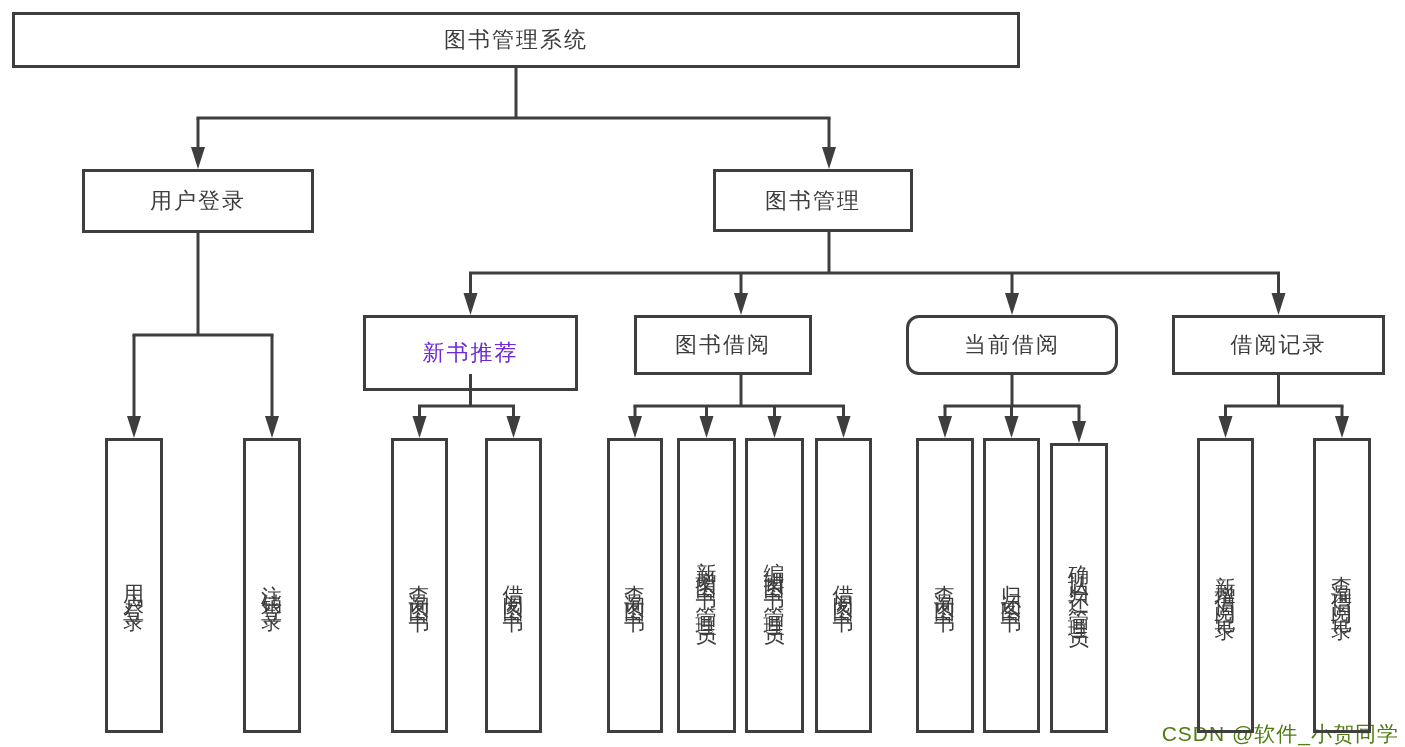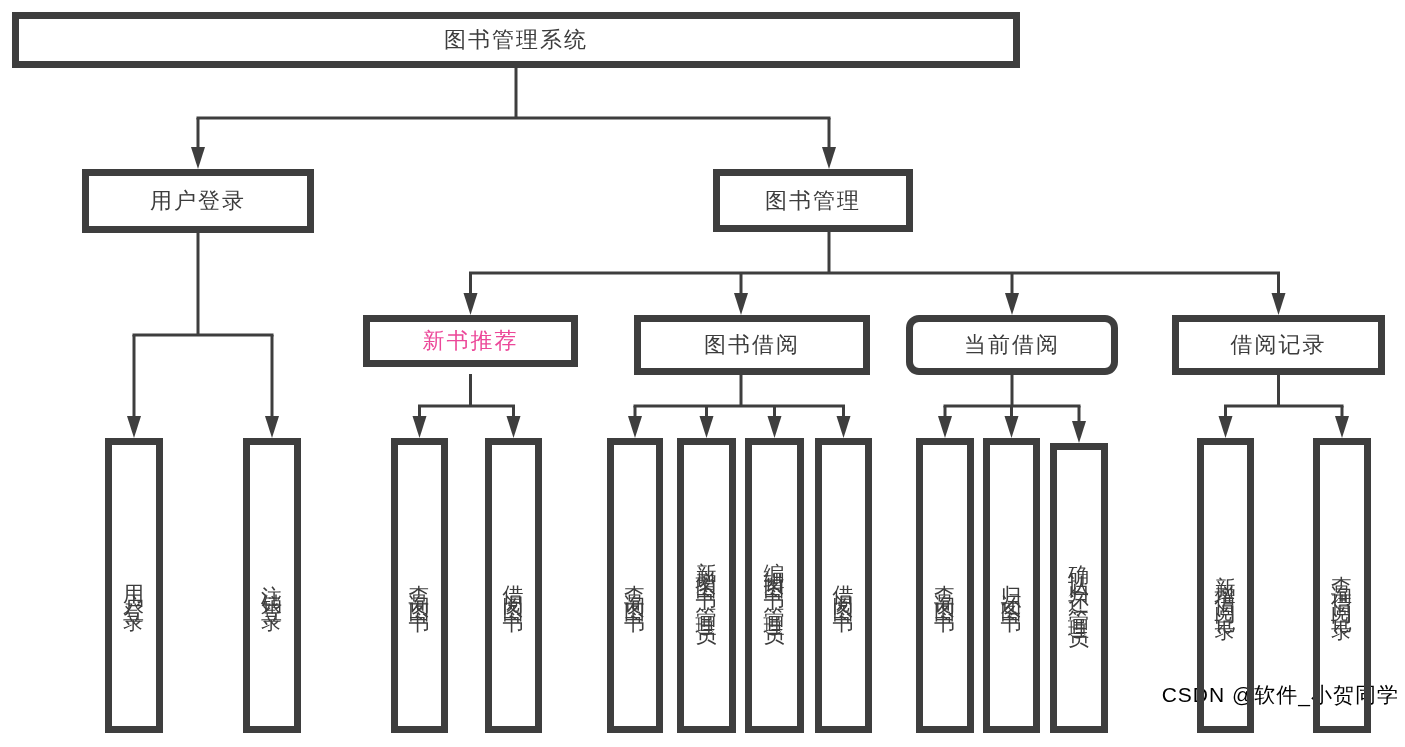--- a/index.html
+++ b/index.html
@@ -2,32 +2,32 @@
 <html><head>
 <meta charset="utf-8">
 <style>
   html,body{margin:0;padding:0;background:#ffffff;}
   #stage{
     position:relative;width:1405px;height:747px;background:#ffffff;overflow:hidden;
     font-family:"Liberation Sans","DejaVu Sans",sans-serif;
   }
   #edges{position:absolute;left:0;top:0;z-index:1;pointer-events:none;}
   .node{
-    position:absolute;box-sizing:border-box;border:7px solid #4d7c0f;background:transparent;
+    position:absolute;box-sizing:border-box;border:3px solid #4d7c0f;background:transparent;
     display:flex;align-items:center;justify-content:center;z-index:2;
     color:#3c3c3c;font-size:22px;letter-spacing:2px;line-height:1;
   }
   .node .lbl{white-space:nowrap;}
   .node.v{font-size:21px;}
   .node.v .lbl{
     writing-mode:vertical-rl;text-orientation:mixed;letter-spacing:9px;white-space:normal;
   }
   .watermark{
-    position:absolute;top:681px;right:6px;z-index:0;
-    font-size:21px;color:#000000;letter-spacing:1px;white-space:nowrap;
+    position:absolute;top:720px;right:6px;z-index:0;
+    font-size:21px;color:#4d7c0f;letter-spacing:1px;white-space:nowrap;
   }
 </style>
 </head>
 <body>
 
 <div id="stage">
   <svg id="edges" width="1405" height="747" viewBox="0 0 1405 747">
       <line x1="516" y1="67" x2="516" y2="118" stroke="#3e3e3e" stroke-width="3"></line>
       <line x1="196.5" y1="118" x2="830.5" y2="118" stroke="#3e3e3e" stroke-width="3"></line>
       <line x1="198" y1="118" x2="198" y2="155" stroke="#3e3e3e" stroke-width="3"></line>
@@ -85,24 +85,24 @@
   <div class="watermark">CSDN @软件_小贺同学</div>
 <div class="node" style="left: 12px; top: 12px; width: 1008px; height: 56px; border-color: rgb(62, 62, 62); color: rgb(60, 60, 60);">
       <span class="lbl">图书管理系统</span>
     </div>
     <div class="node" style="left: 82px; top: 169px; width: 232px; height: 64px; border-color: rgb(62, 62, 62); color: rgb(60, 60, 60);">
       <span class="lbl">用户登录</span>
     </div>
     <div class="node" style="left: 713px; top: 169px; width: 200px; height: 63px; border-color: rgb(62, 62, 62); color: rgb(60, 60, 60);">
       <span class="lbl">图书管理</span>
     </div>
-    <div class="node" style="left: 363px; top: 315px; width: 215px; height: 52px; border-color: rgb(62, 62, 62); color: #ec4899; justify-content: center;">
+    <div class="node" style="left: 363px; top: 315px; width: 215px; height: 76px; border-color: rgb(62, 62, 62); color: #6d28d9; justify-content: center;">
       <span class="lbl">新书推荐</span>
     </div>
-    <div class="node" style="left: 634px; top: 315px; width: 236px; height: 60px; border-color: rgb(62, 62, 62); color: rgb(60, 60, 60);">
+    <div class="node" style="left: 634px; top: 315px; width: 178px; height: 60px; border-color: rgb(62, 62, 62); color: rgb(60, 60, 60);">
       <span class="lbl">图书借阅</span>
     </div>
     <div class="node" style="left: 906px; top: 315px; width: 212px; height: 60px; border-color: rgb(62, 62, 62); color: rgb(60, 60, 60); border-radius: 13px;">
       <span class="lbl">当前借阅</span>
     </div>
     <div class="node" style="left: 1172px; top: 315px; width: 213px; height: 60px; border-color: rgb(62, 62, 62); color: rgb(60, 60, 60);">
       <span class="lbl">借阅记录</span>
     </div>
     <div class="node v" style="left: 105px; top: 438px; width: 58px; height: 295px; border-color: rgb(62, 62, 62); color: rgb(60, 60, 60);">
       <span class="lbl">用户登录</span>

